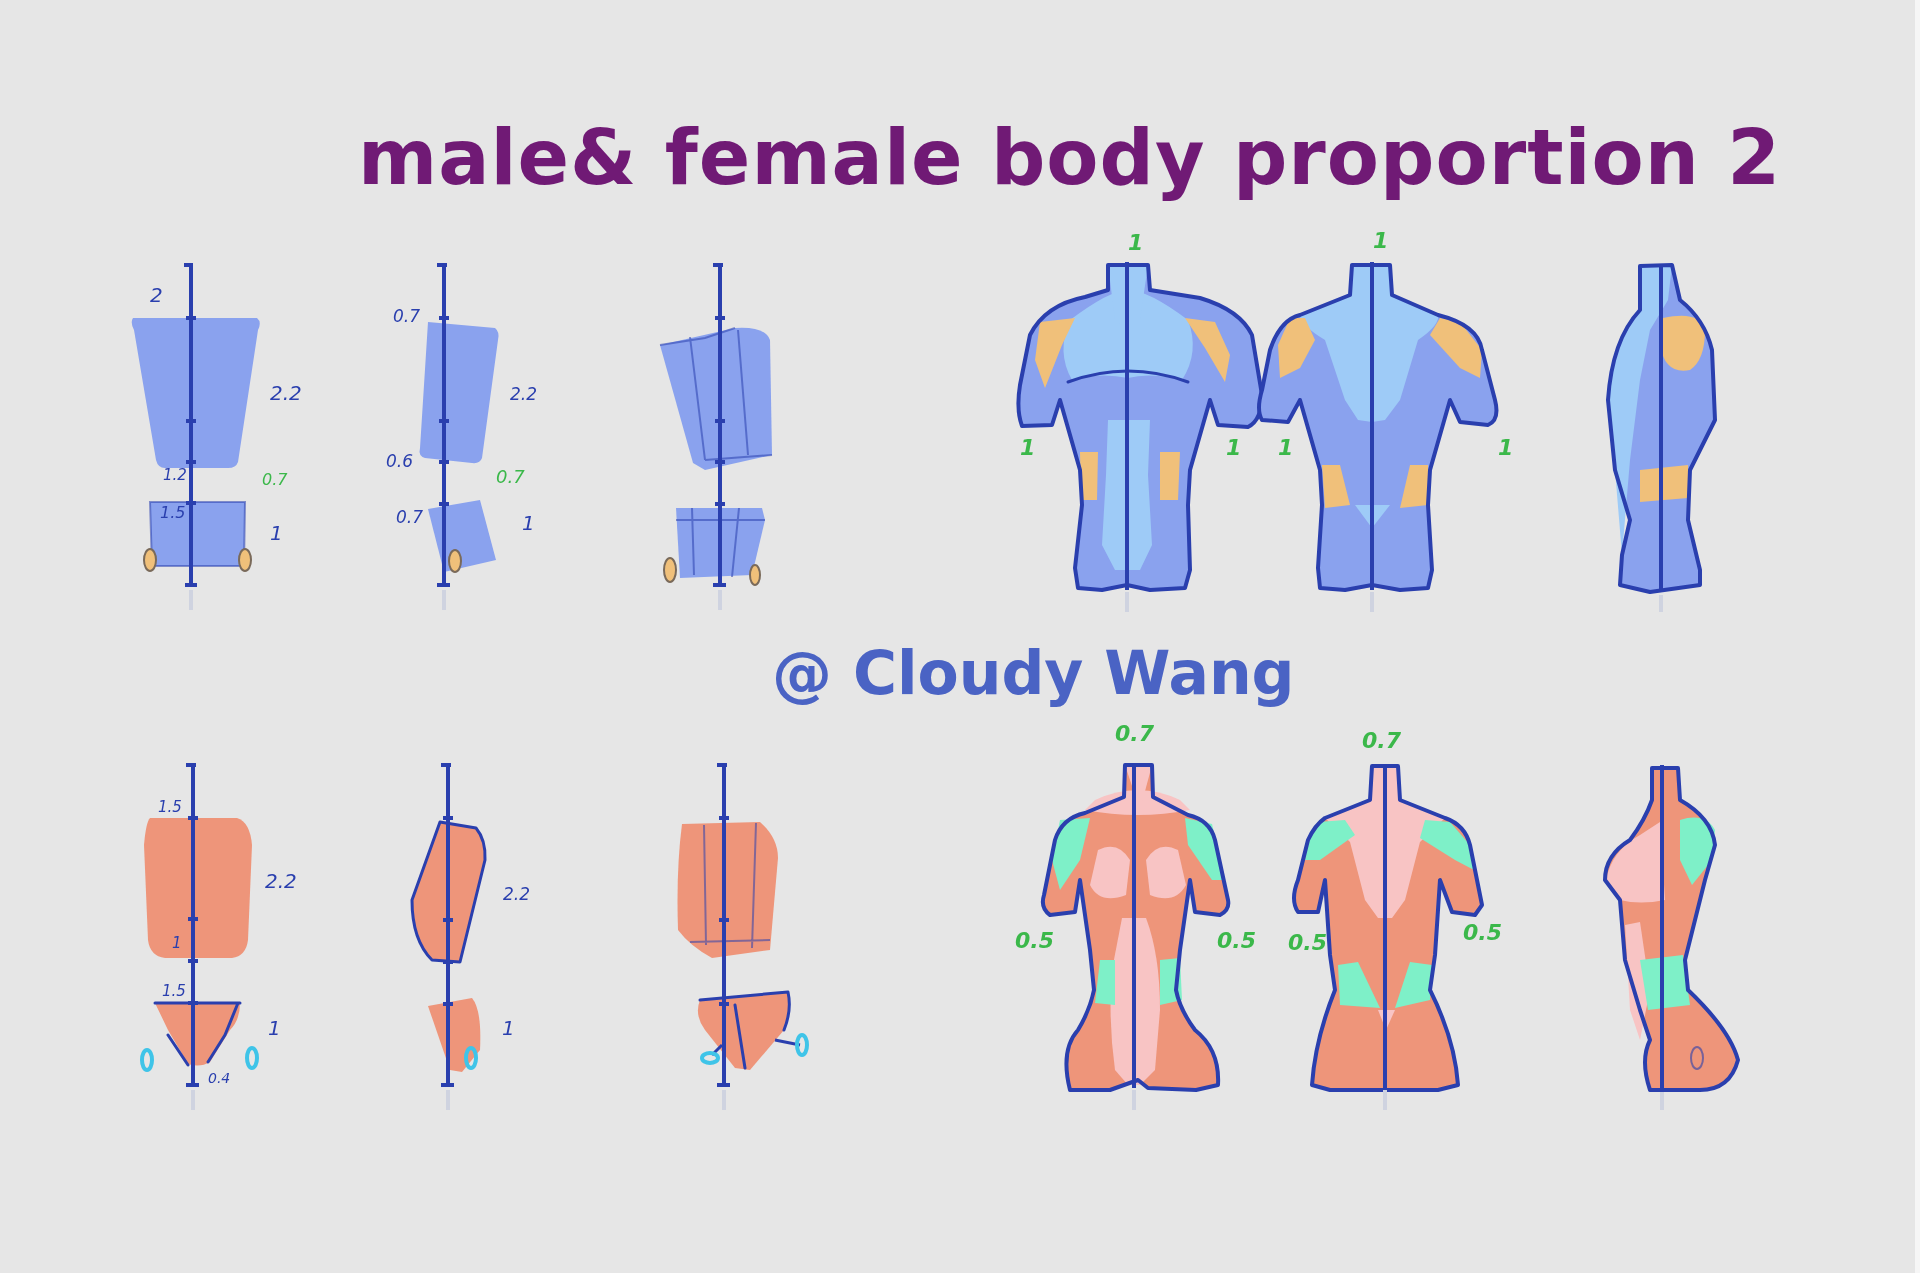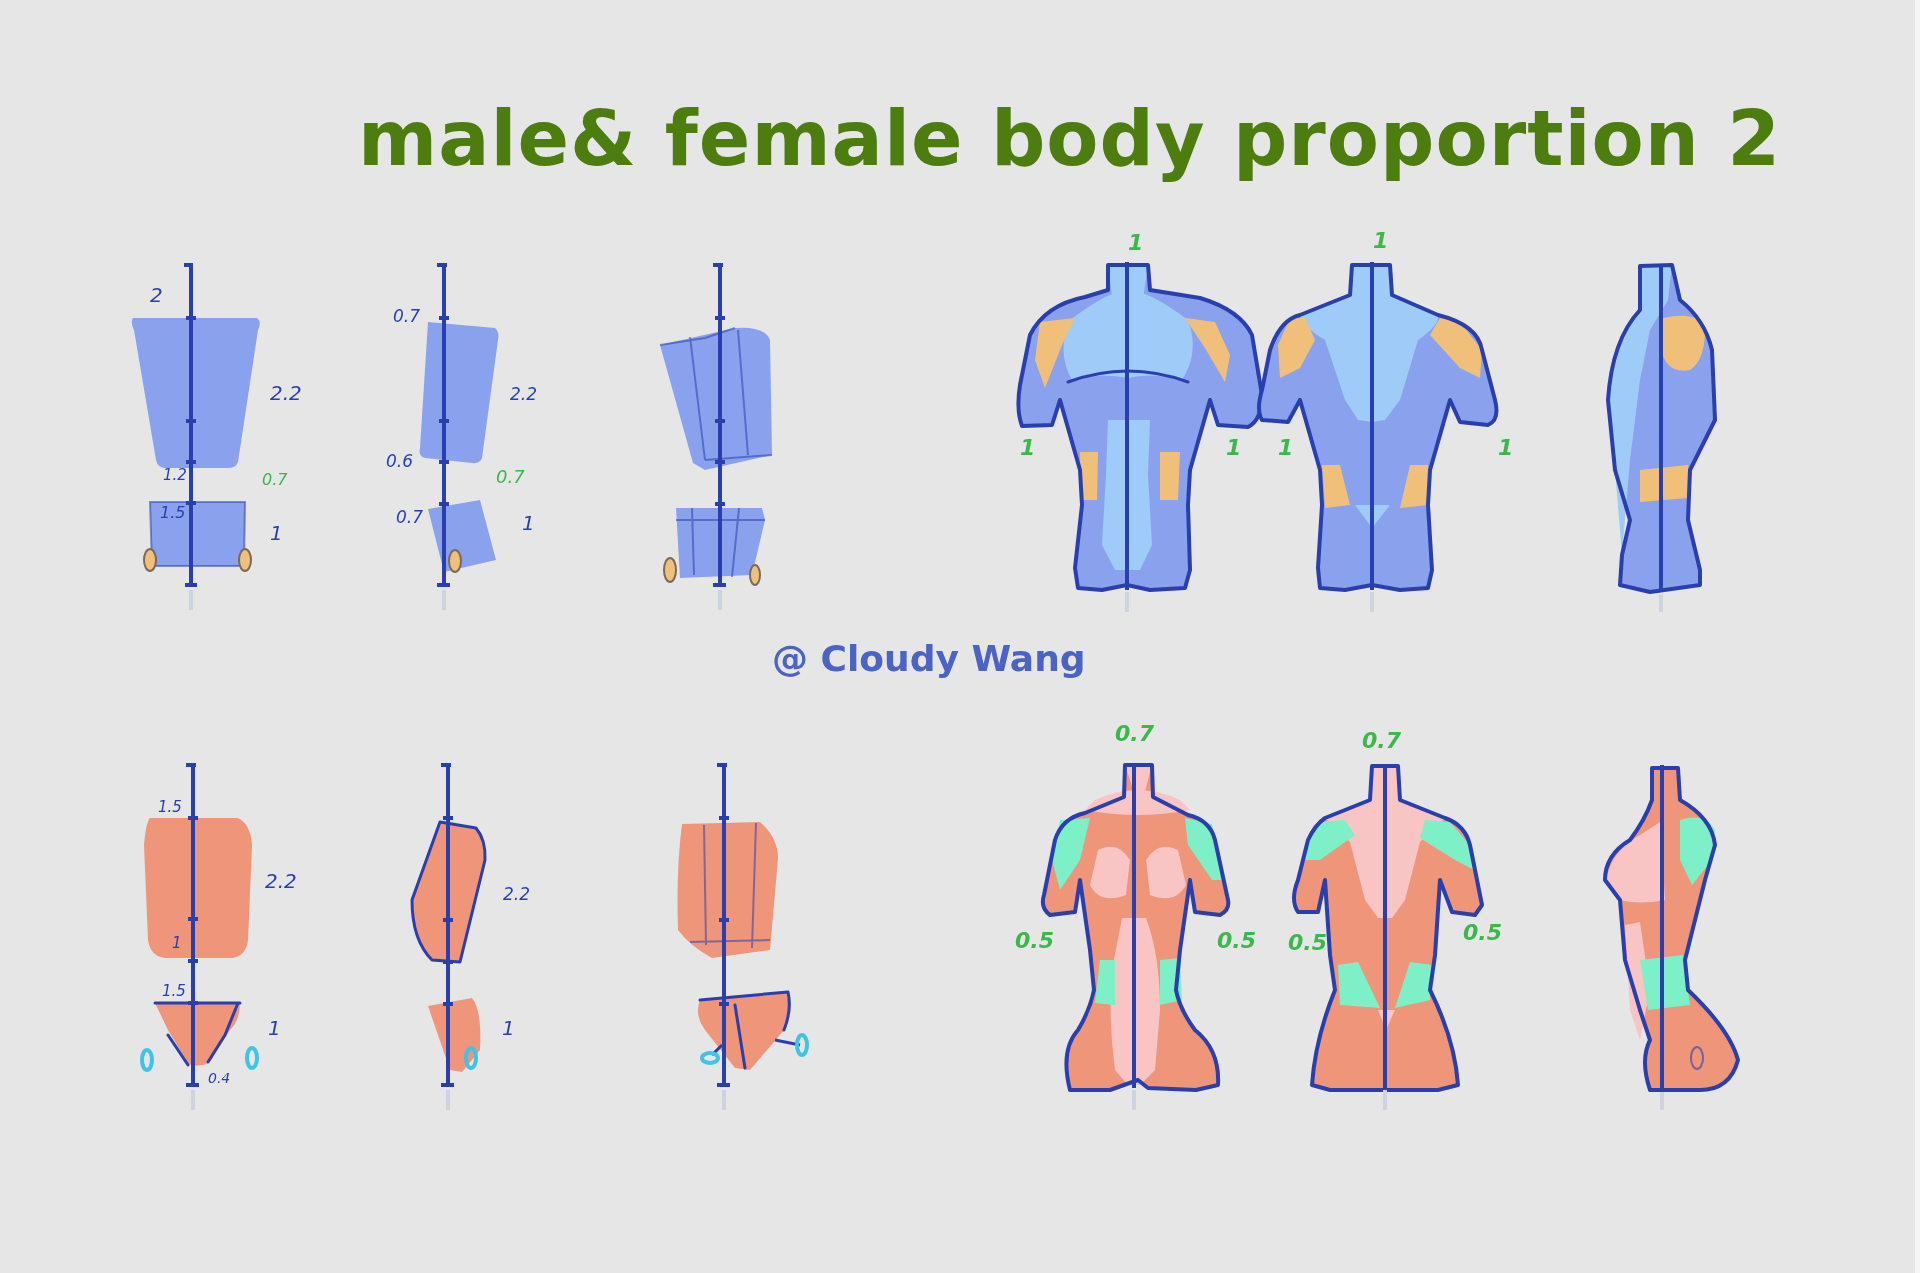--- a/index.html
+++ b/index.html
@@ -1,19 +1,19 @@
 <!DOCTYPE html>
 <html><head>
 <meta charset="utf-8">
 <style>
   html,body{margin:0;padding:0;}
   body{width:1920px;height:1273px;background:#e6e6e6;position:relative;overflow:hidden;font-family:"DejaVu Sans",sans-serif;}
   .edge{position:absolute;right:0;top:0;width:5px;height:1273px;background:#f6f6f6;}
-  .title{position:absolute;left:358px;top:94px;font-size:76px;font-weight:bold;color:#4d7c0f;letter-spacing:1px;white-space:nowrap;font-family:"DejaVu Sans",sans-serif;}
-  .credit{position:absolute;left:772px;top:638px;font-size:36px;font-weight:bold;color:#4a63c4;white-space:nowrap;font-family:"DejaVu Sans",sans-serif;}
+  .title{position:absolute;left:358px;top:113px;font-size:76px;font-weight:bold;color:#701a75;letter-spacing:1px;white-space:nowrap;font-family:"DejaVu Sans",sans-serif;}
+  .credit{position:absolute;left:772px;top:638px;font-size:60px;font-weight:bold;color:#4a63c4;white-space:nowrap;font-family:"DejaVu Sans",sans-serif;}
   svg.art{position:absolute;left:0;top:0;}
   .lbl{font-family:"DejaVu Sans",sans-serif;font-style:italic;}
 </style>
 </head>
 <body>
 
 <div class="title">male&amp; female body proportion 2</div>
 <div class="credit">@ Cloudy Wang</div>
 <div class="edge"></div>
 

